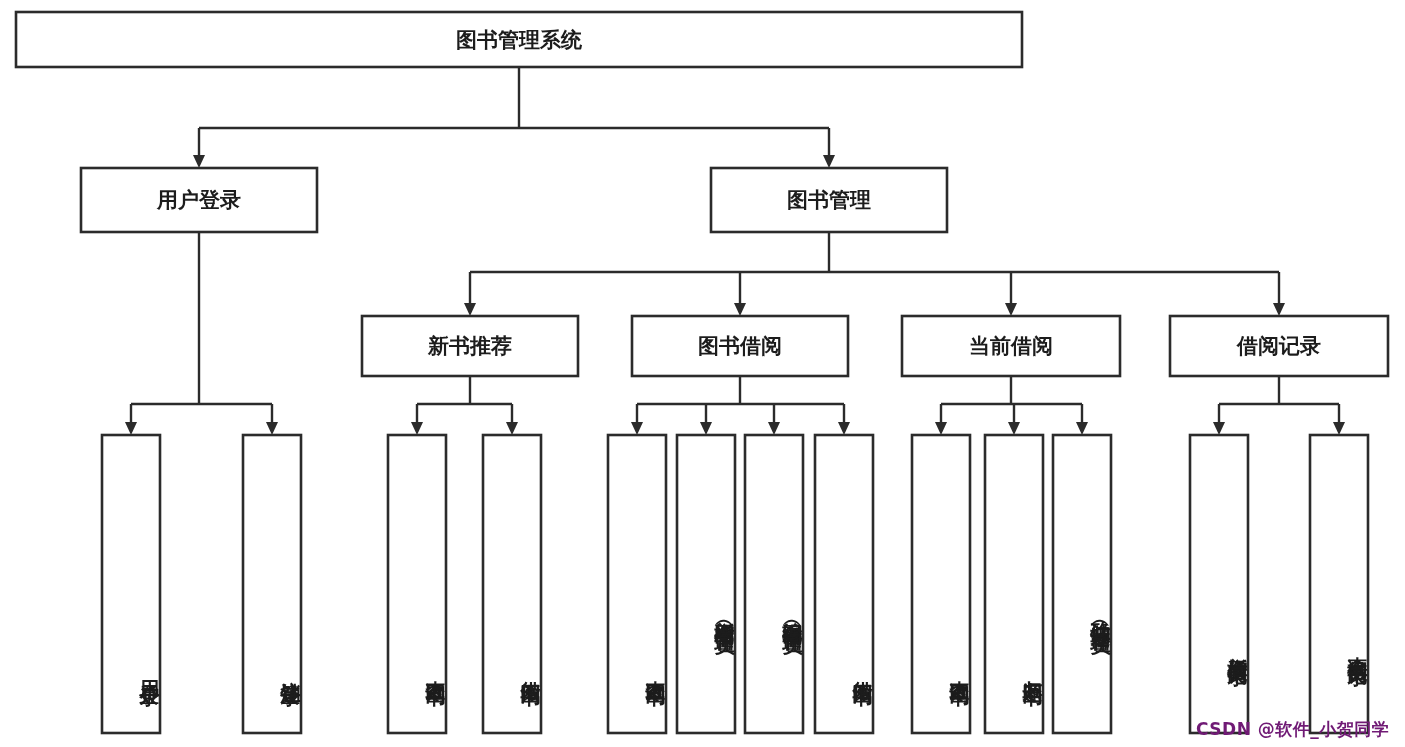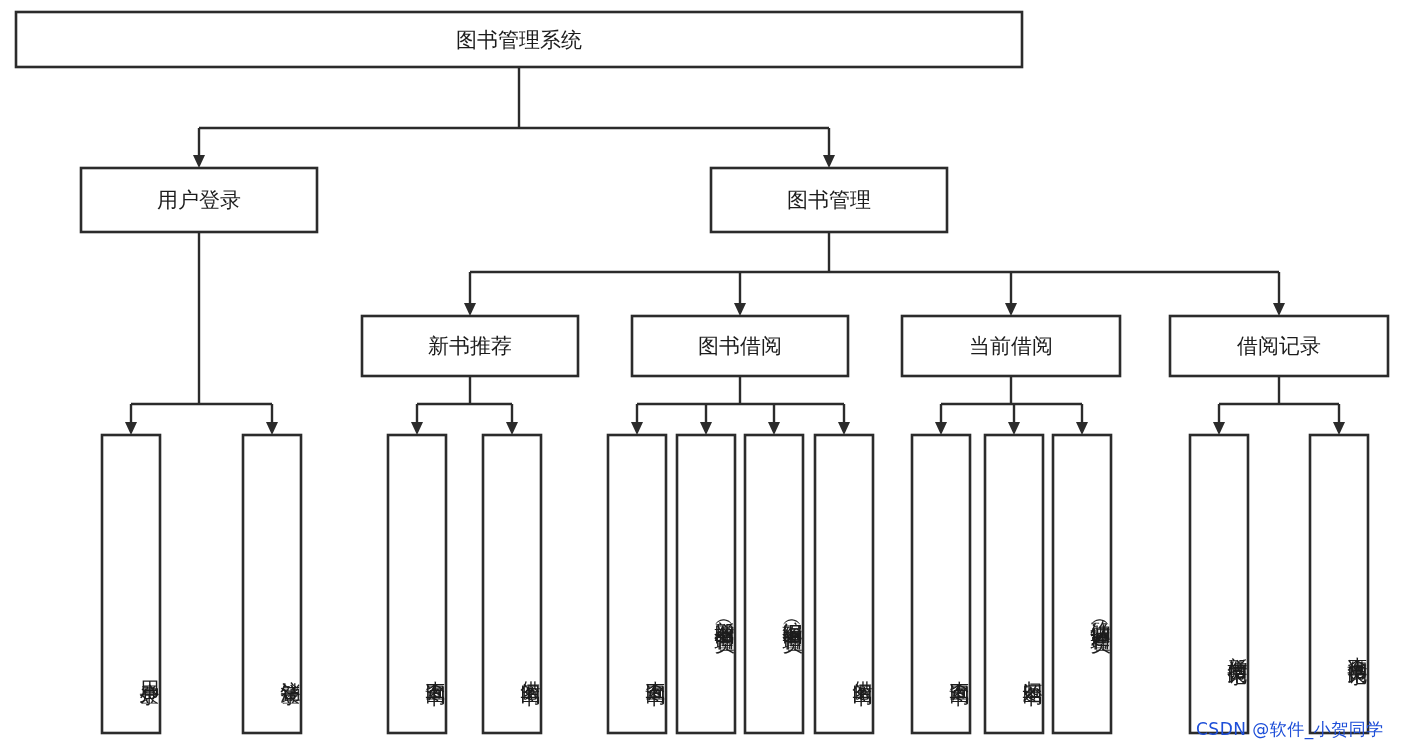--- a/index.html
+++ b/index.html
@@ -11,20 +11,21 @@
     width: 1405px;
     height: 747px;
     font-family: "DejaVu Sans", "Liberation Sans", sans-serif;
     overflow: hidden;
   }
   #diagram-root {
     position: relative;
     width: 1405px;
     height: 615px;
     background: #ffffff;
+    font-weight: bold;
   }
   svg#tree-svg {
     position: absolute;
     left: 0;
     top: 0;
     width: 1405px;
     height: 747px;
   }
   .node-box {
     fill: #ffffff;
@@ -61,21 +62,21 @@
     align-items: flex-start;
     justify-content: center;
     white-space: nowrap;
     pointer-events: none;
     user-select: none;
   }
   .watermark {
     position: absolute;
     font-family: "DejaVu Sans", "Liberation Sans", sans-serif;
     font-size: 17px;
-    color: #1d4ed8;
+    color: #701a75;
     white-space: nowrap;
     letter-spacing: 0.5px;
   }
 </style>
 </head>
 <body>
 
 <div id="diagram-root">
 
   <svg id="tree-svg" viewBox="0 0 1405 747">

